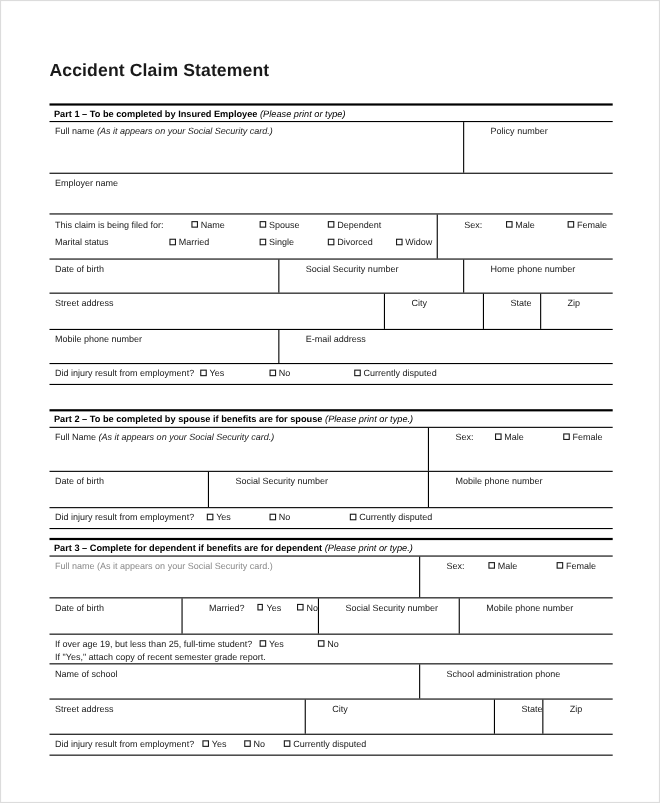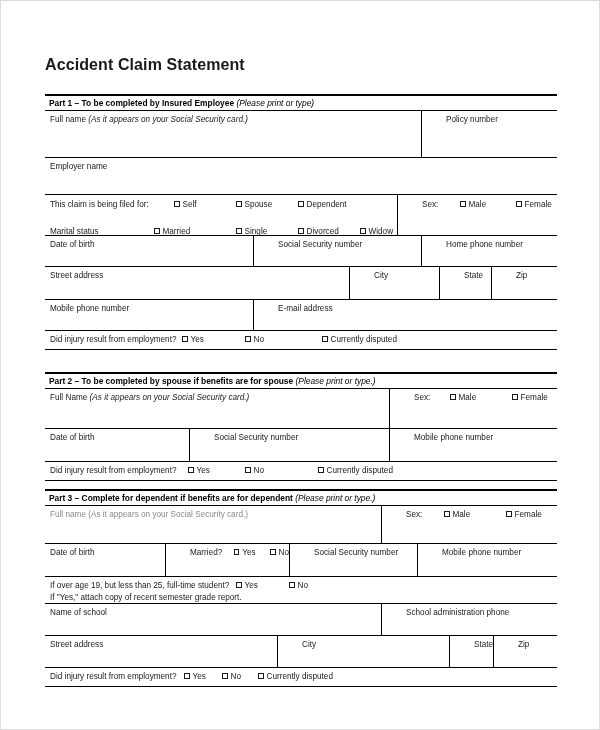--- a/index.html
+++ b/index.html
@@ -126,25 +126,25 @@
       <div class="row" style="height:37px">
         <div class="cell" style="width:352px">
           <span>Employer name</span>
         </div>
       </div>
 
       <div class="row" style="height:41px">
         <div class="cell" style="width:352px; padding-top:4px">
           <div class="flexline">
             <span style="width:124px" class="nowrap">This claim is being filed for:</span>
-            <span class="opt" style="width:62px"><span class="cb"></span><span>Self</span></span>
+            <span class="opt" style="width:62px"><span class="cb"></span><span>Name</span></span>
             <span class="opt" style="width:62px"><span class="cb"></span><span>Spouse</span></span>
             <span class="opt"><span class="cb"></span><span>Dependent</span></span>
           </div>
-          <div class="flexline" style="margin-top:16px">
+          <div class="flexline" style="margin-top:5px">
             <span style="width:104px" class="nowrap">Marital status</span>
             <span class="opt" style="width:82px"><span class="cb"></span><span>Married</span></span>
             <span class="opt" style="width:62px"><span class="cb"></span><span>Single</span></span>
             <span class="opt" style="width:62px"><span class="cb"></span><span>Divorced</span></span>
             <span class="opt"><span class="cb"></span><span>Widow</span></span>
           </div>
         </div>
         <div class="cell vline" style="width:160px; padding-top:4px">
           <div class="flexline">
             <span style="width:38px">Sex:</span>

